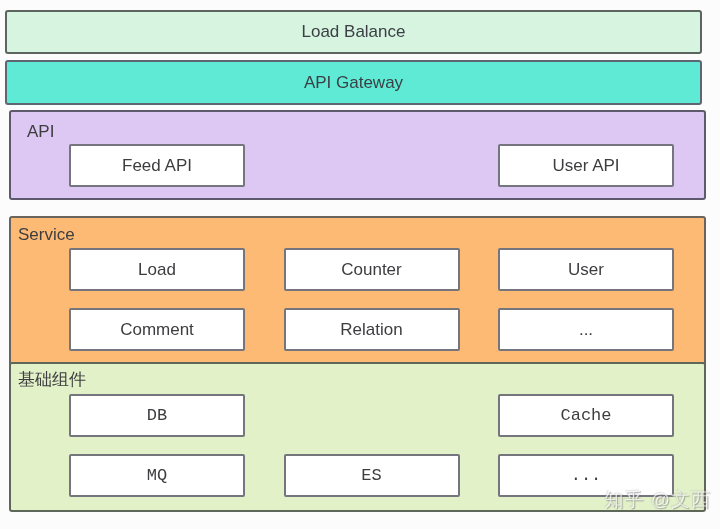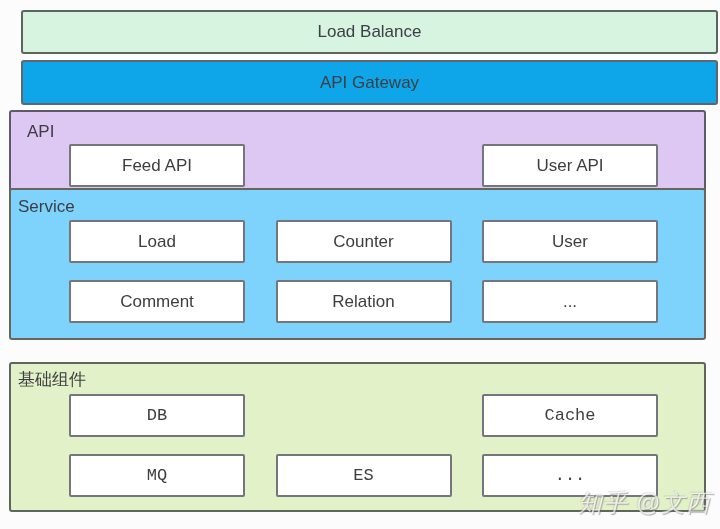--- a/index.html
+++ b/index.html
@@ -15,63 +15,63 @@
     overflow: hidden;
   }
   .stage {
     position: absolute;
     left: 0; top: 0;
     width: 720px; height: 529px;
   }
   
   .band {
     position: absolute;
-    left: 21px;
+    left: 5px;
     width: 697px;
     box-sizing: border-box;
     border: 2px solid #5d665f;
     border-radius: 3px;
     display: flex;
     align-items: center;
     justify-content: center;
     font-size: 17px;
     color: #3c4046;
   }
   #band-load-balance {
     top: 10px;
     height: 44px;
     background: #d6f4e0;
     border-color: #5c655e;
   }
   #band-api-gateway {
     top: 60px;
     height: 45px;
-    background: #0ea5e9;
+    background: #5eead4;
     border-color: #5e6771;
     align-items: center;
   }
   
   .section {
     position: absolute;
     left: 9px;
     width: 697px;
     box-sizing: border-box;
     border: 2px solid #60665f;
     border-radius: 3px;
   }
   #sec-api {
     top: 110px;
     height: 90px;
     background: #dcc8f2;
     border-color: #5f5a6b;
   }
   #sec-service {
-    top: 188px;
+    top: 216px;
     height: 152px;
-    background: #7dd3fc;
+    background: #fdba74;
     border-color: #6b645c;
   }
   #sec-base {
     top: 362px;
     height: 150px;
     background: #e2f1c8;
     border-color: #5f665a;
     font-family: Liberation Mono, monospace;
   }
   .section-label {
@@ -87,21 +87,21 @@
     top: 10px;
     left: 16px;
   }
   
   .row {
     position: absolute;
     left: 0;
     width: 100%;
     box-sizing: border-box;
     padding-left: 58px;
-    padding-right: 46px;
+    padding-right: 30px;
     display: flex;
     justify-content: space-between;
   }
   .row-a { top: 30px; }
   .row-b { top: 90px; }
   #sec-api .row-a { top: 32px; }
   .box {
     width: 176px;
     height: 43px;
     box-sizing: border-box;
@@ -113,27 +113,26 @@
     justify-content: center;
     font-size: 17px;
     color: #3d3d40;
     white-space: nowrap;
   }
   
   .watermark {
     position: absolute;
     top: 487px;
     right: 9px;
-    font-size: 24px;
+    font-size: 19px;
     letter-spacing: 1px;
     color: rgba(252, 252, 252, 0.72);
     text-shadow: 1px 1px 1px rgba(110, 110, 110, 0.55),
                  -1px -1px 1px rgba(140, 140, 140, 0.25);
     white-space: nowrap;
-    font-style: italic;
   }
 </style>
 </head>
 <body>
 
 <div class="stage">
 
   <div class="band" id="band-load-balance">
     <span>Load Balance</span>
   </div>

